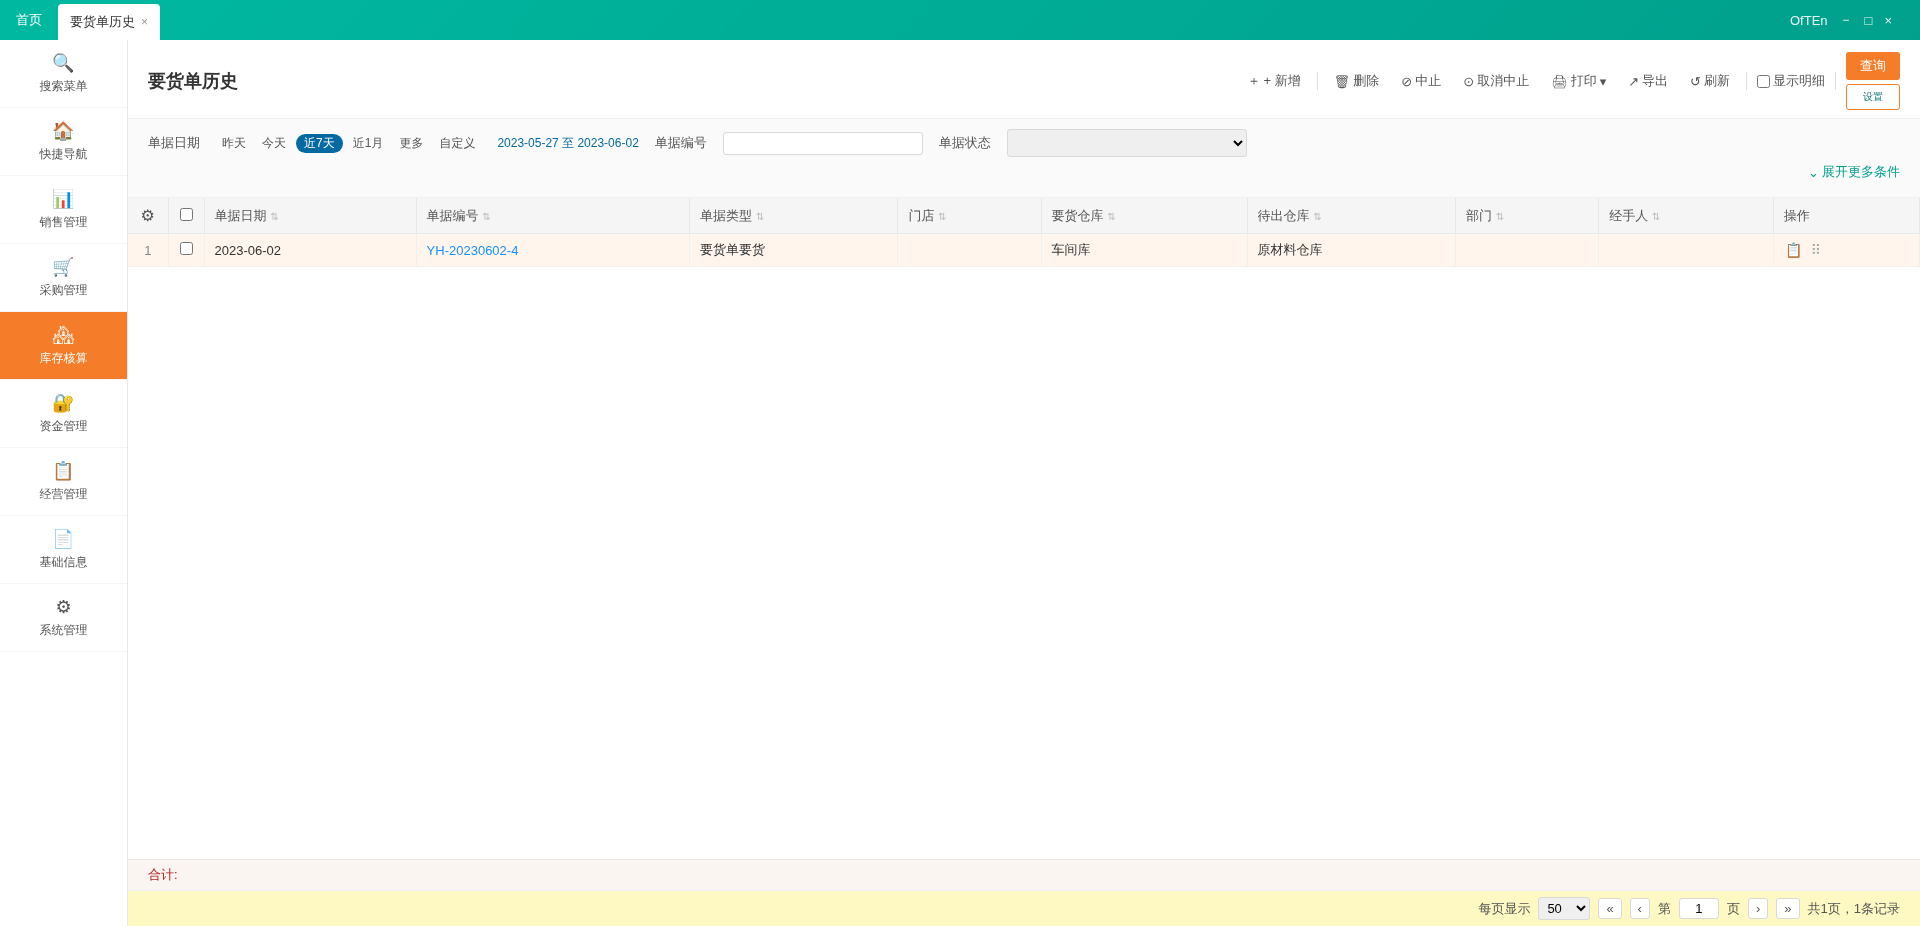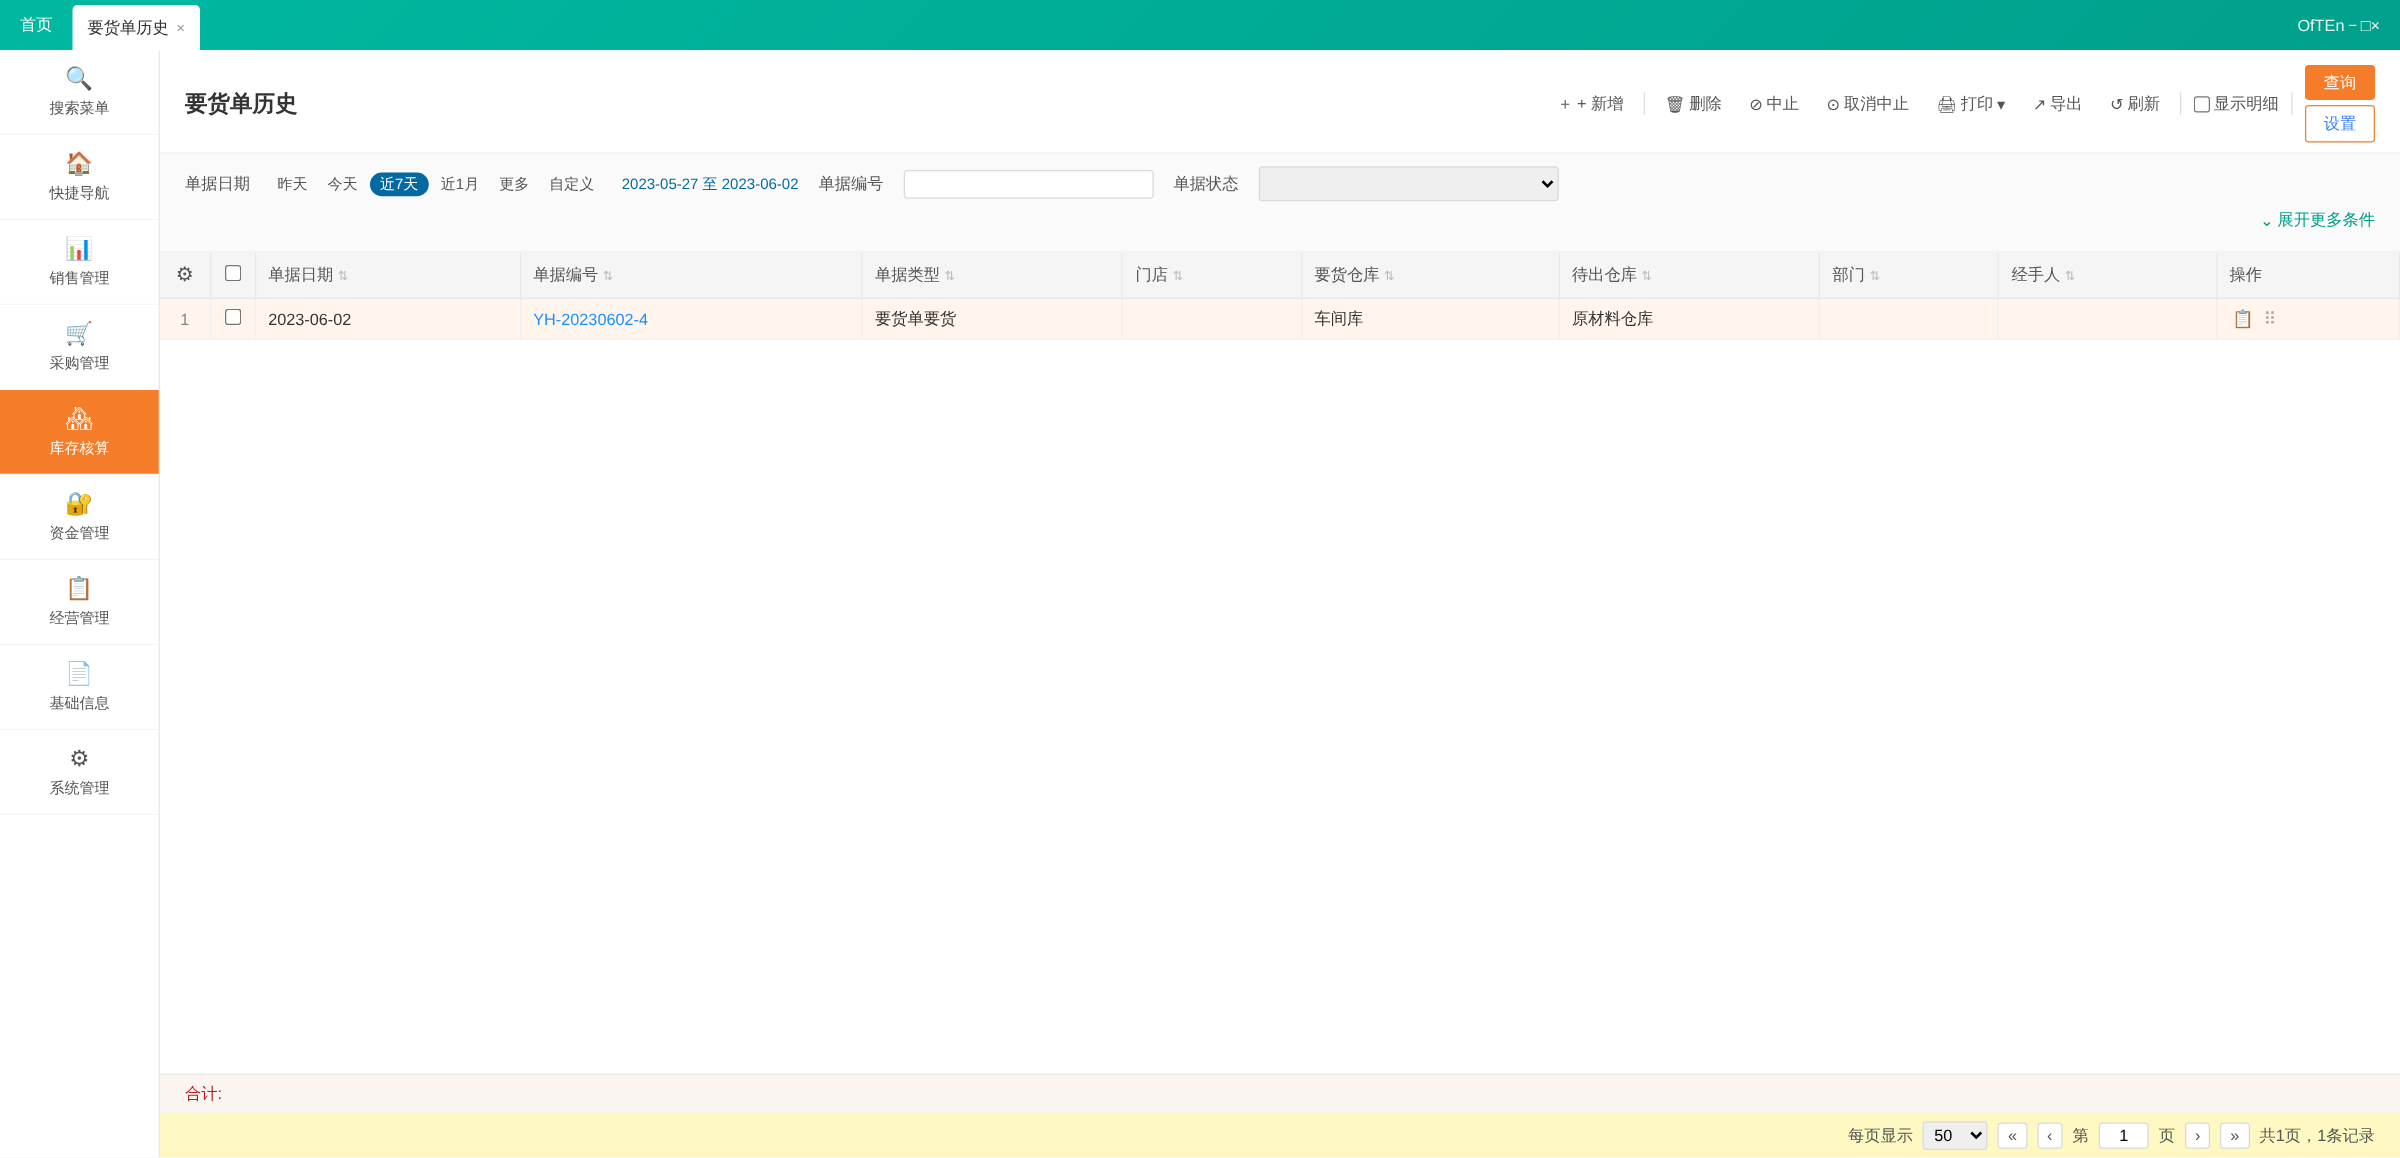--- a/index.html
+++ b/index.html
@@ -35,21 +35,22 @@
       align-items: center;
       gap: 6px;
       cursor: pointer;
       font-size: 13px;
     }
     .tab-active .close-btn { color: #999; font-size: 12px; cursor: pointer; }
     .top-bar-right {
       margin-left: auto;
       display: flex;
       align-items: center;
-      padding-right: 16px;
+      gap: 12px;
+      padding-right: 28px;
       color: white;
       font-size: 13px;
     }
     .top-bar-right span { cursor: pointer; opacity: 0.9; }
 
     
     .main-layout {
       display: flex;
       flex: 1;
       overflow: hidden;
@@ -120,26 +121,26 @@
       background: #f57c28;
       color: white;
       border: none;
       padding: 5px 14px;
       border-radius: 3px;
       cursor: pointer;
       font-size: 13px;
     }
     .btn-setting {
       background: white;
-      color: #3b82f6;
+      color: #0f766e;
       border: 1px solid #f57c28;
       padding: 5px 14px;
       border-radius: 3px;
       cursor: pointer;
-      font-size: 13px;
+      font-size: 10px;
     }
     .toolbar-divider { width: 1px; height: 18px; background: #ddd; }
     .display-cell {
       display: flex;
       align-items: center;
       gap: 3px;
       color: #555;
       font-size: 13px;
     }
     .display-cell input[type="checkbox"] { cursor: pointer; }

